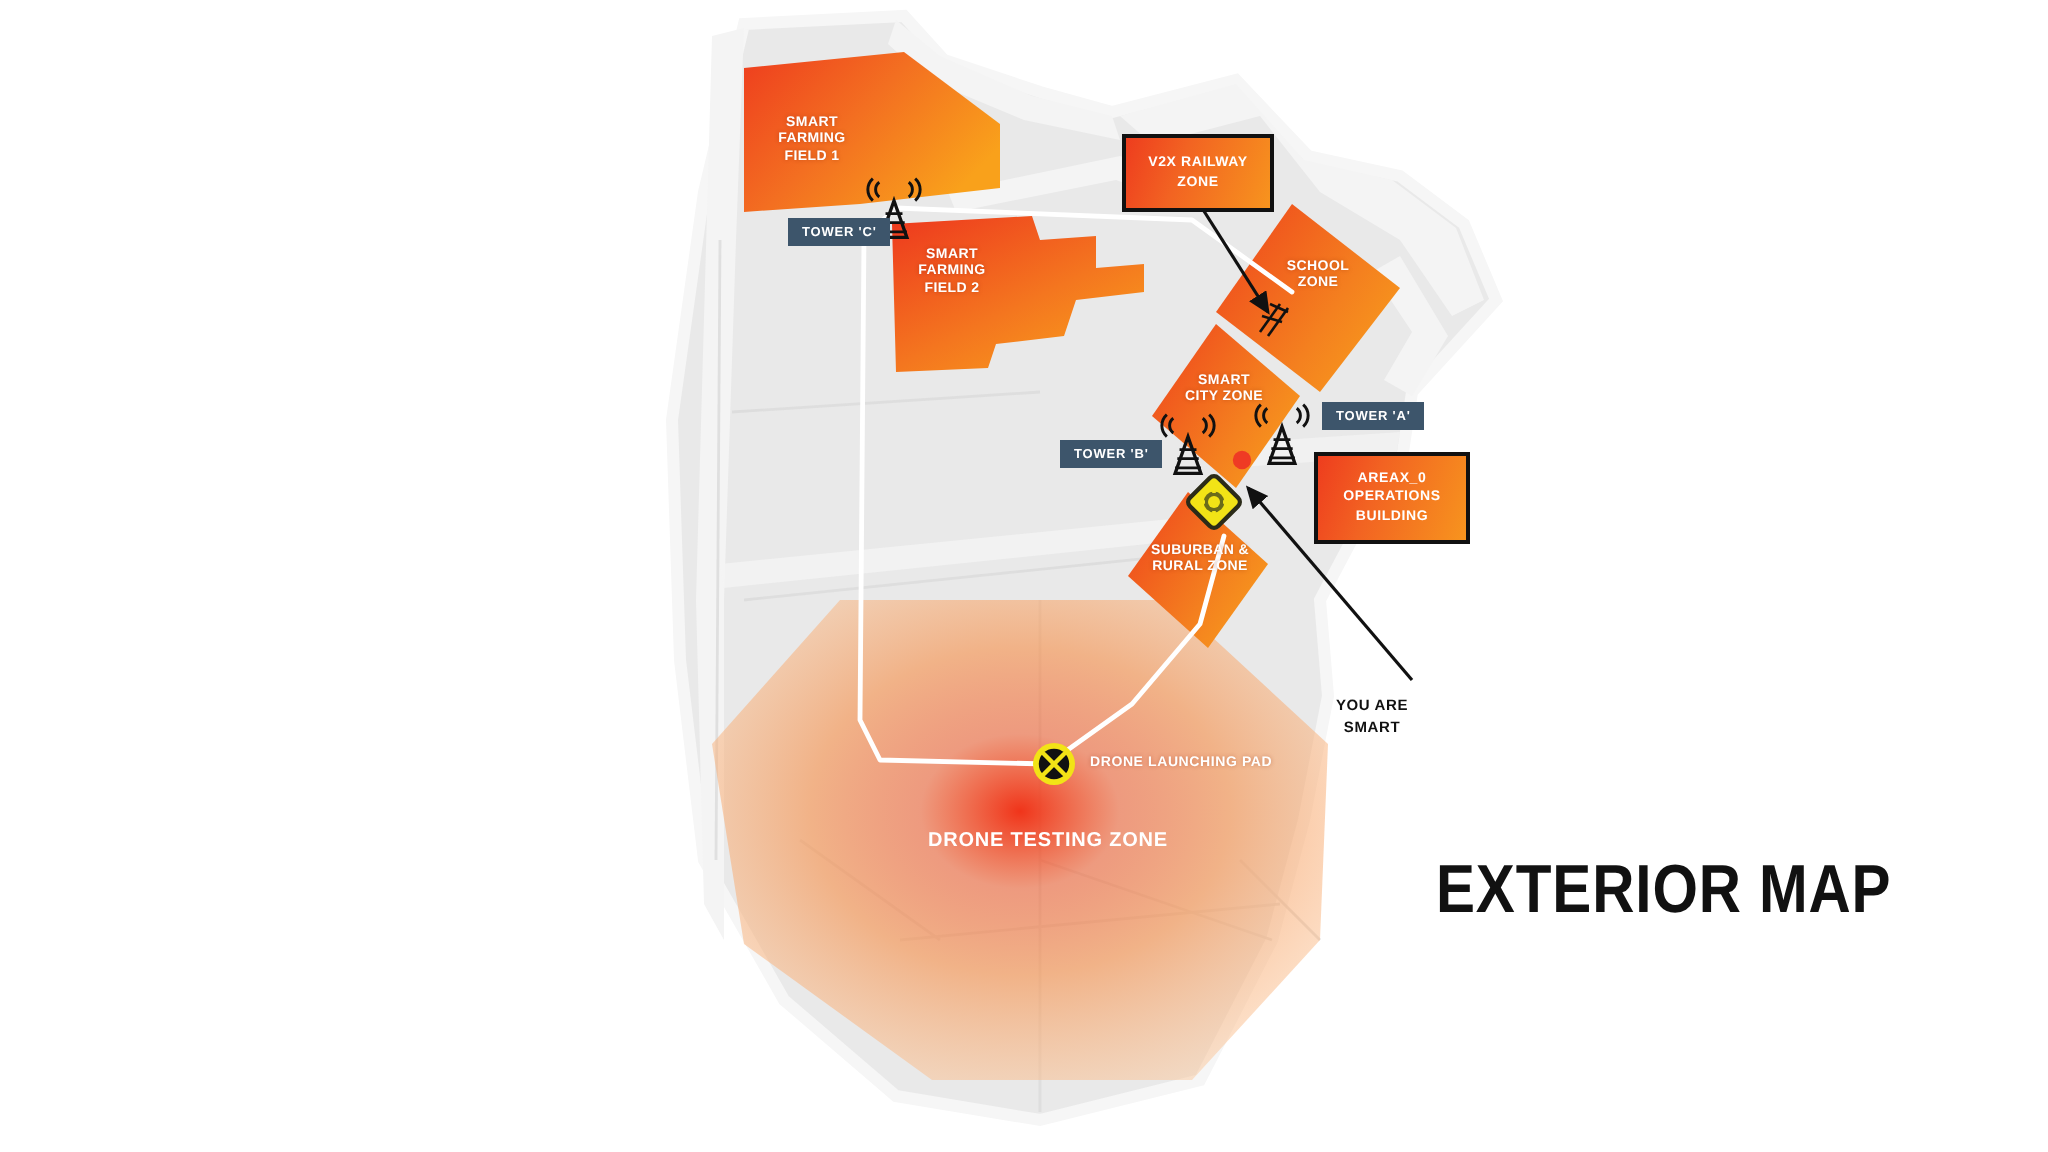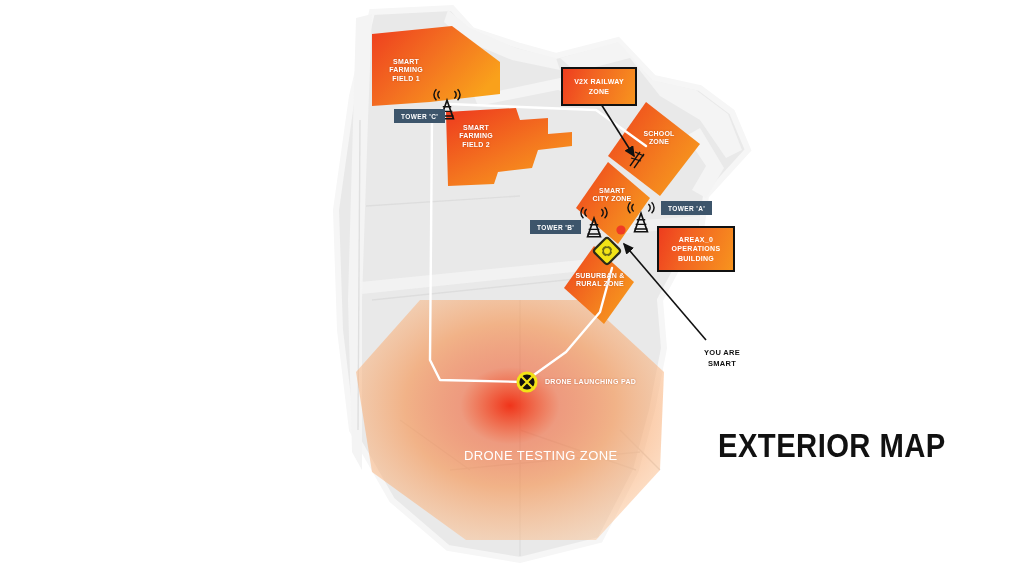--- a/index.html
+++ b/index.html
@@ -15,22 +15,22 @@
   .tower-chip{position:absolute;background:#3d556b;color:#fff;font-size:6.5px;
        font-weight:700;letter-spacing:.4px;padding:4px 7px 3px 7px;white-space:nowrap;}
   .callout{position:absolute;border:2px solid #111;
        background:linear-gradient(110deg,#ee3d1e 0%,#f26322 38%,#f7941e 100%);
        color:#fff;font-size:7px;font-weight:700;text-align:center;line-height:1.35;
        display:flex;align-items:center;justify-content:center;letter-spacing:.3px;}
   .youare{position:absolute;color:#111;font-size:7.5px;font-weight:700;
        text-align:center;line-height:1.45;letter-spacing:.3px;}
   .padlabel{position:absolute;color:#fff;font-size:7px;font-weight:700;
        letter-spacing:.3px;white-space:nowrap;text-shadow:0 0 2px rgba(150,40,0,.4);}
-  .dtz{position:absolute;color:#fff;font-size:13px;font-weight:400;
-       letter-spacing:.4px;white-space:nowrap;margin-top:33px;}
+  .dtz{position:absolute;color:#fff;font-size:10px;font-weight:700;
+       letter-spacing:.4px;white-space:nowrap;}
   #maptitle{position:absolute;color:#111;font-weight:700;font-size:34px;
        letter-spacing:.5px;transform:scaleX(.86);transform-origin:left center;
        white-space:nowrap;}
 </style>
 </head>
 <body>
 
 <div id="stage">
 
   <svg id="mapsvg" viewBox="0 0 1024 576">
@@ -224,21 +224,21 @@
   </div>
 
   <div class="callout" style="left:657px;top:226px;width:74px;height:42px;">
     <div>
       <div>AREAX_0</div>
       <div>OPERATIONS</div>
       <div>BUILDING</div>
     </div>
   </div>
 
-  <div class="youare" style="left:696px;top:348px;width:52px;">
+  <div class="youare" style="left:660px;top:348px;width:52px;">
     <div>YOU ARE</div>
     <div>SMART</div>
   </div>
 
   <div class="padlabel" style="left:545px;top:378px;">DRONE LAUNCHING PAD</div>
 
   <div id="maptitle" style="left:718px;top:426px;">EXTERIOR MAP</div>
 
 </div>
 

